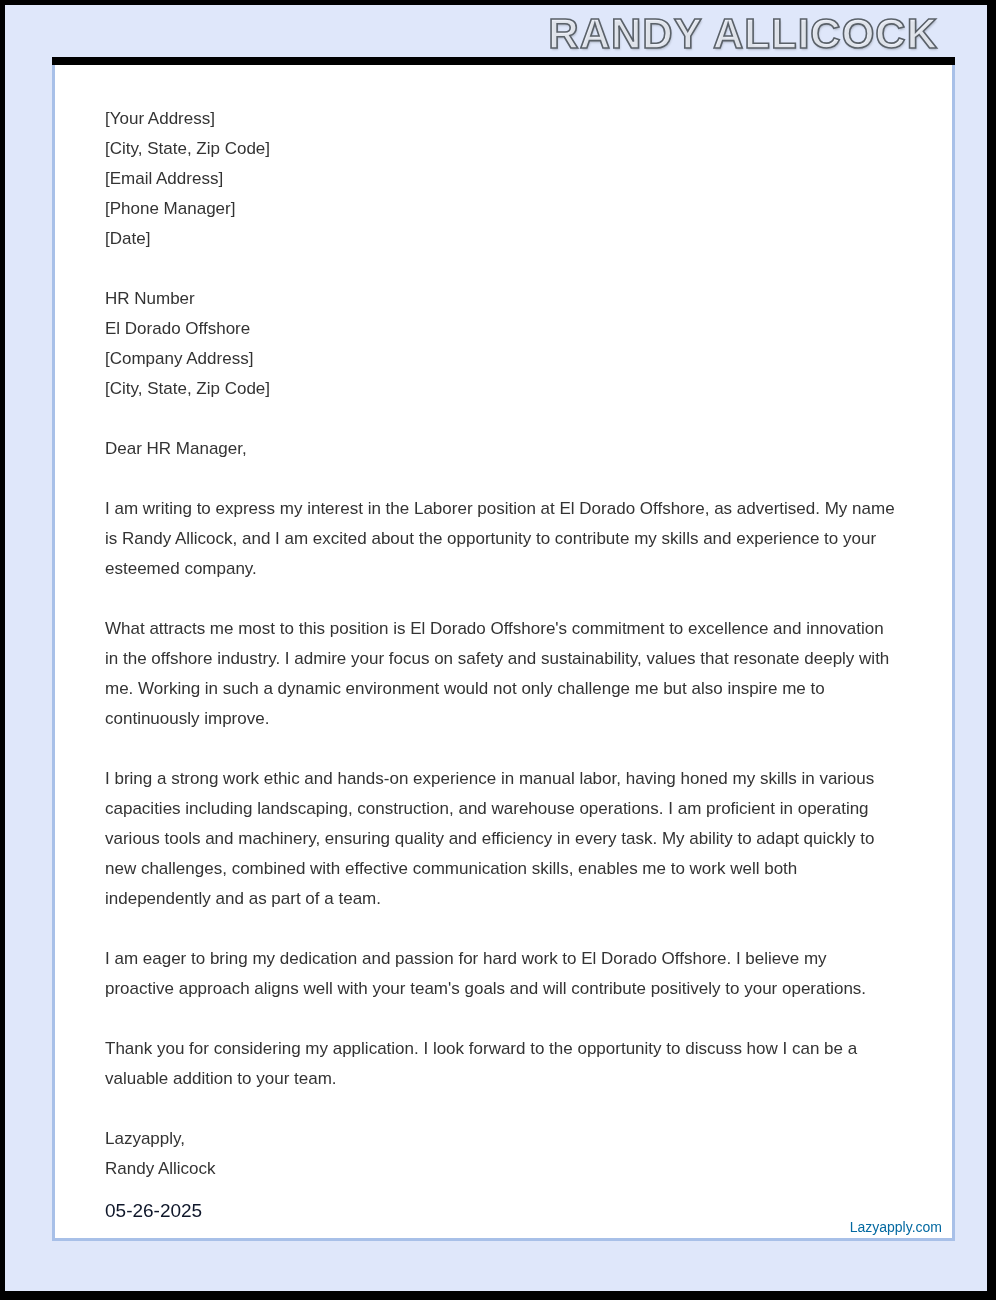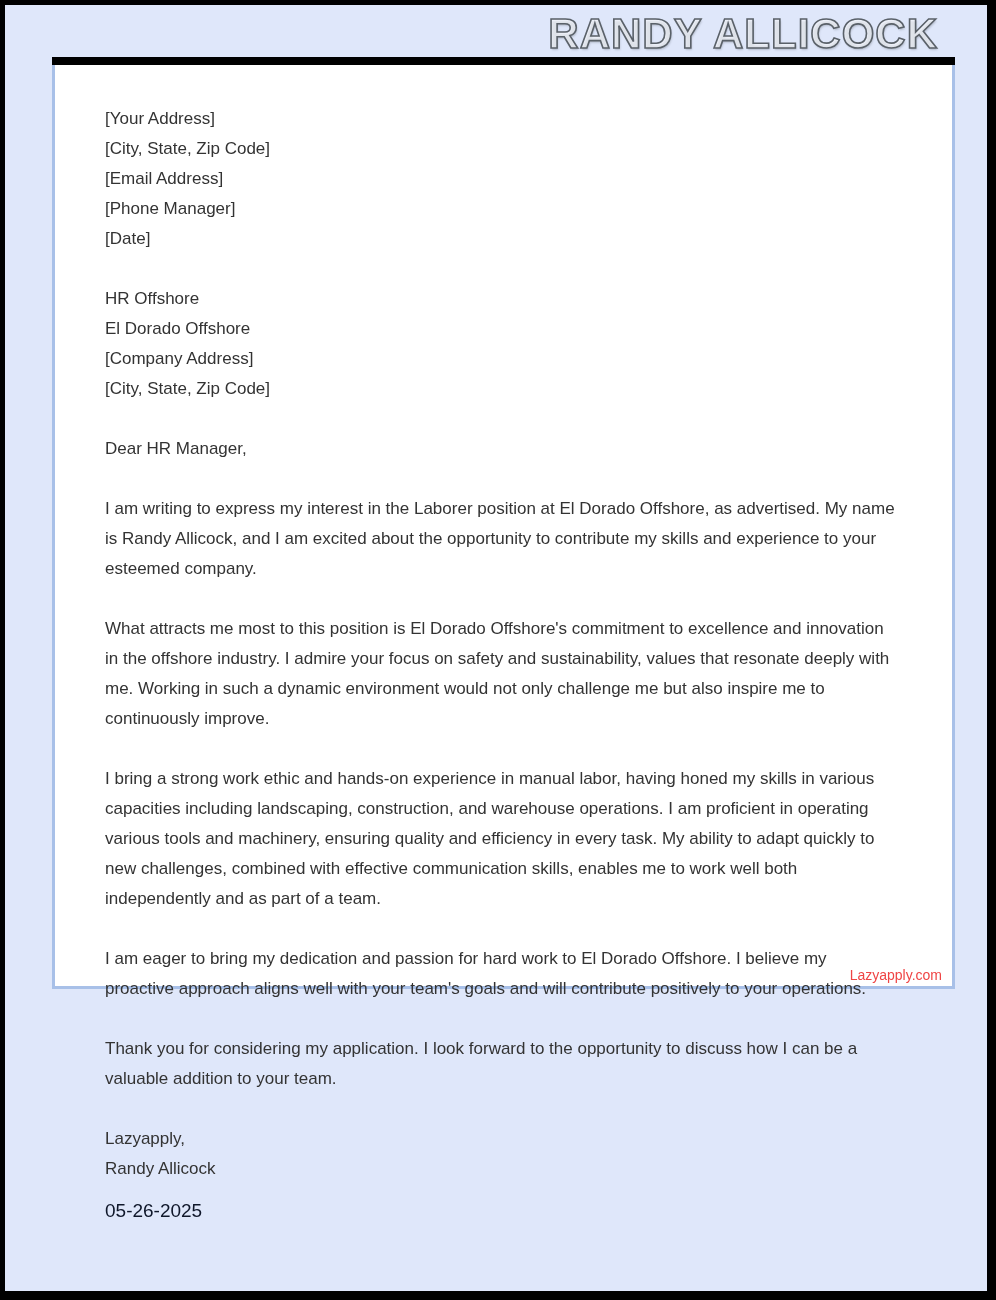--- a/index.html
+++ b/index.html
@@ -33,21 +33,21 @@
     -webkit-text-stroke: 1.6px #5a6169;
     text-shadow: 1px 2px 2px rgba(90,97,105,0.30);
     white-space: nowrap;
     line-height: 46px;
   }
   .page {
     position: absolute;
     left: 47px;
     top: 52px;
     width: 903px;
-    height: 932px;
+    height: 1184px;
     box-sizing: border-box;
     background: #ffffff;
     border-left: 3px solid #a8c0e8;
     border-right: 3px solid #a8c0e8;
     border-bottom: 3px solid #a8c0e8;
   }
   .header-bar {
     height: 8px;
     background: #000000;
     margin: 0 -3px;
@@ -67,21 +67,21 @@
     font-size: 19px;
     line-height: 30px;
     color: #0f172a;
   }
   .watermark {
     position: absolute;
     right: 10px;
     bottom: 2px;
     font-size: 14px;
     line-height: 18px;
-    color: #ef4444;
+    color: #0369a1;
   }
 </style>
 </head>
 <body>
 
 <div class="canvas">
 
   <div class="header-name">RANDY ALLICOCK</div>
 
   <div class="page">
@@ -92,21 +92,21 @@
 
       <div class="block">
         <span class="line">[Your Address]</span>
         <span class="line">[City, State, Zip Code]</span>
         <span class="line">[Email Address]</span>
         <span class="line">[Phone Manager]</span>
         <span class="line">[Date]</span>
       </div>
 
       <div class="block">
-        <span class="line">HR Offshore</span>
+        <span class="line">HR Number</span>
         <span class="line">El Dorado Offshore</span>
         <span class="line">[Company Address]</span>
         <span class="line">[City, State, Zip Code]</span>
       </div>
 
       <p class="para">Dear HR Manager,</p>
 
       <p class="para">I am writing to express my interest in the Laborer position at El Dorado Offshore, as advertised. My name is Randy Allicock, and I am excited about the opportunity to contribute my skills and experience to your esteemed company.</p>
       <p class="para">What attracts me most to this position is El Dorado Offshore's commitment to excellence and innovation in the offshore industry. I admire your focus on safety and sustainability, values that resonate deeply with me. Working in such a dynamic environment would not only challenge me but also inspire me to continuously improve.</p>
       <p class="para">I bring a strong work ethic and hands-on experience in manual labor, having honed my skills in various capacities including landscaping, construction, and warehouse operations. I am proficient in operating various tools and machinery, ensuring quality and efficiency in every task. My ability to adapt quickly to new challenges, combined with effective communication skills, enables me to work well both independently and as part of a team.</p>

